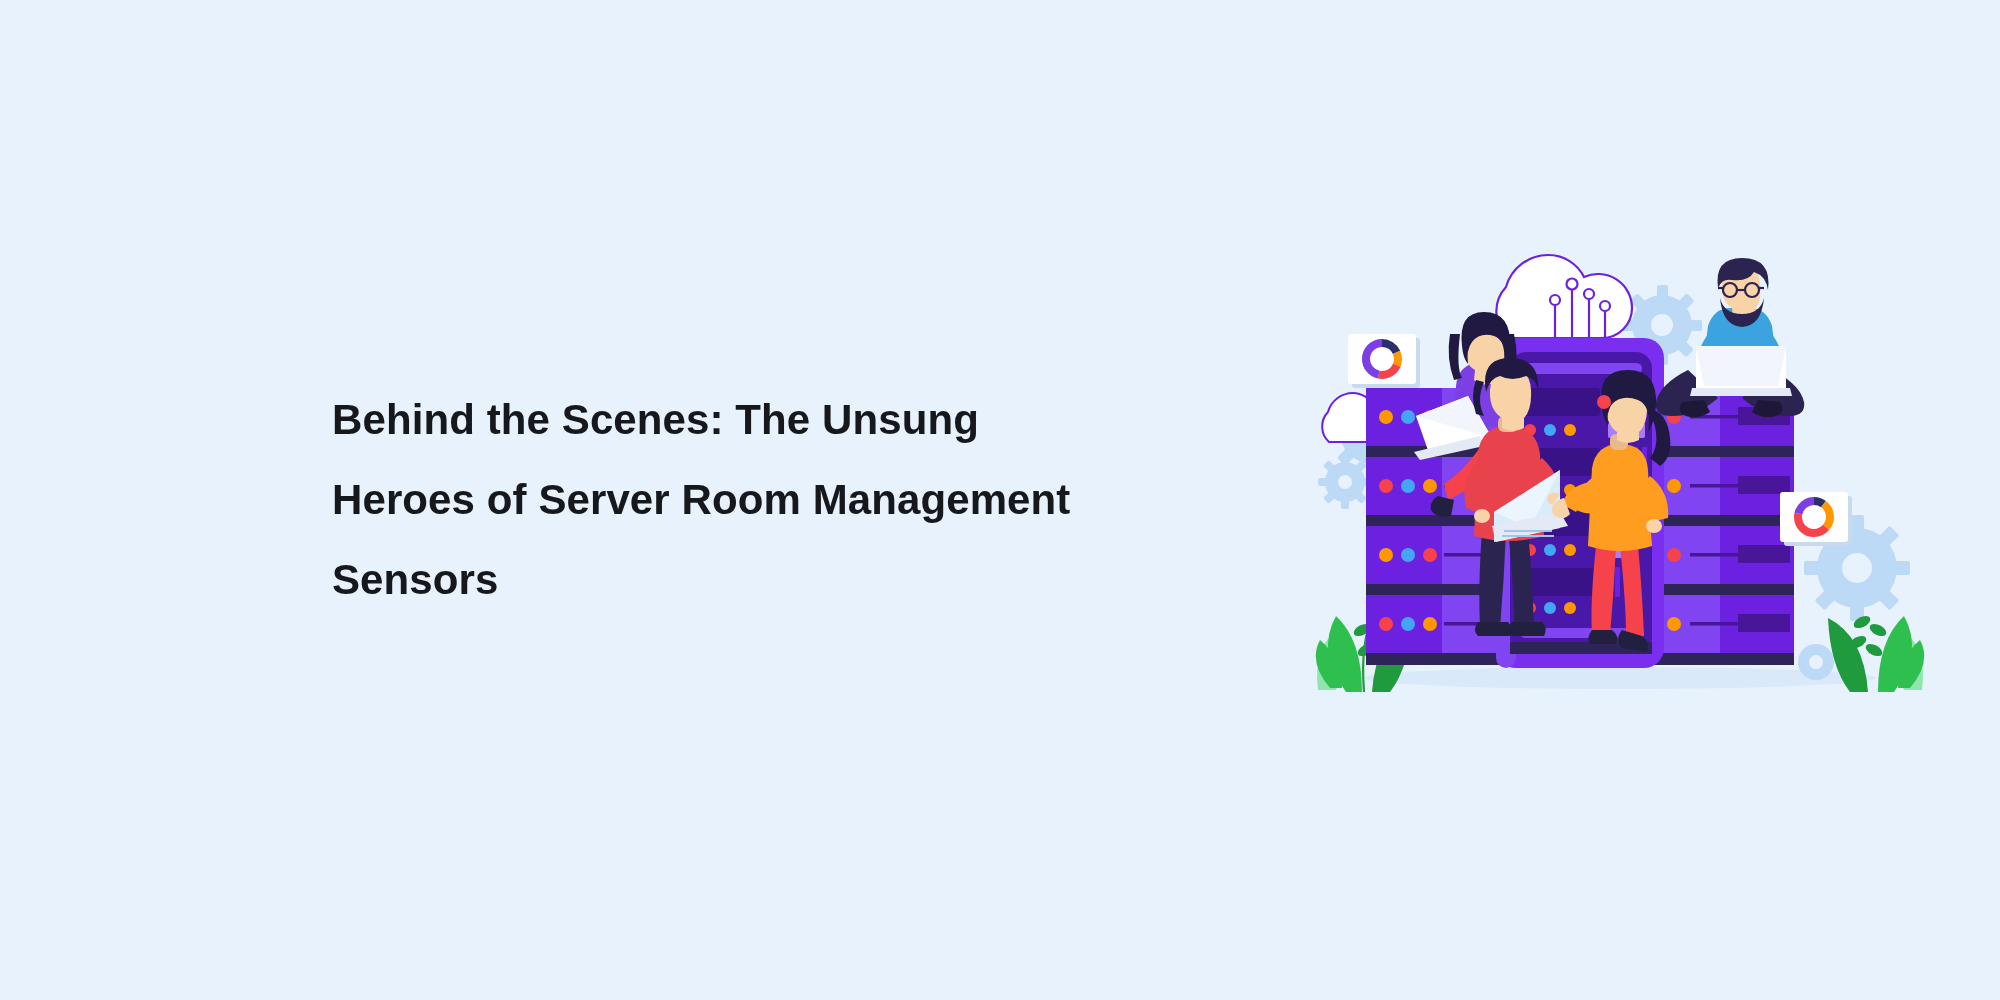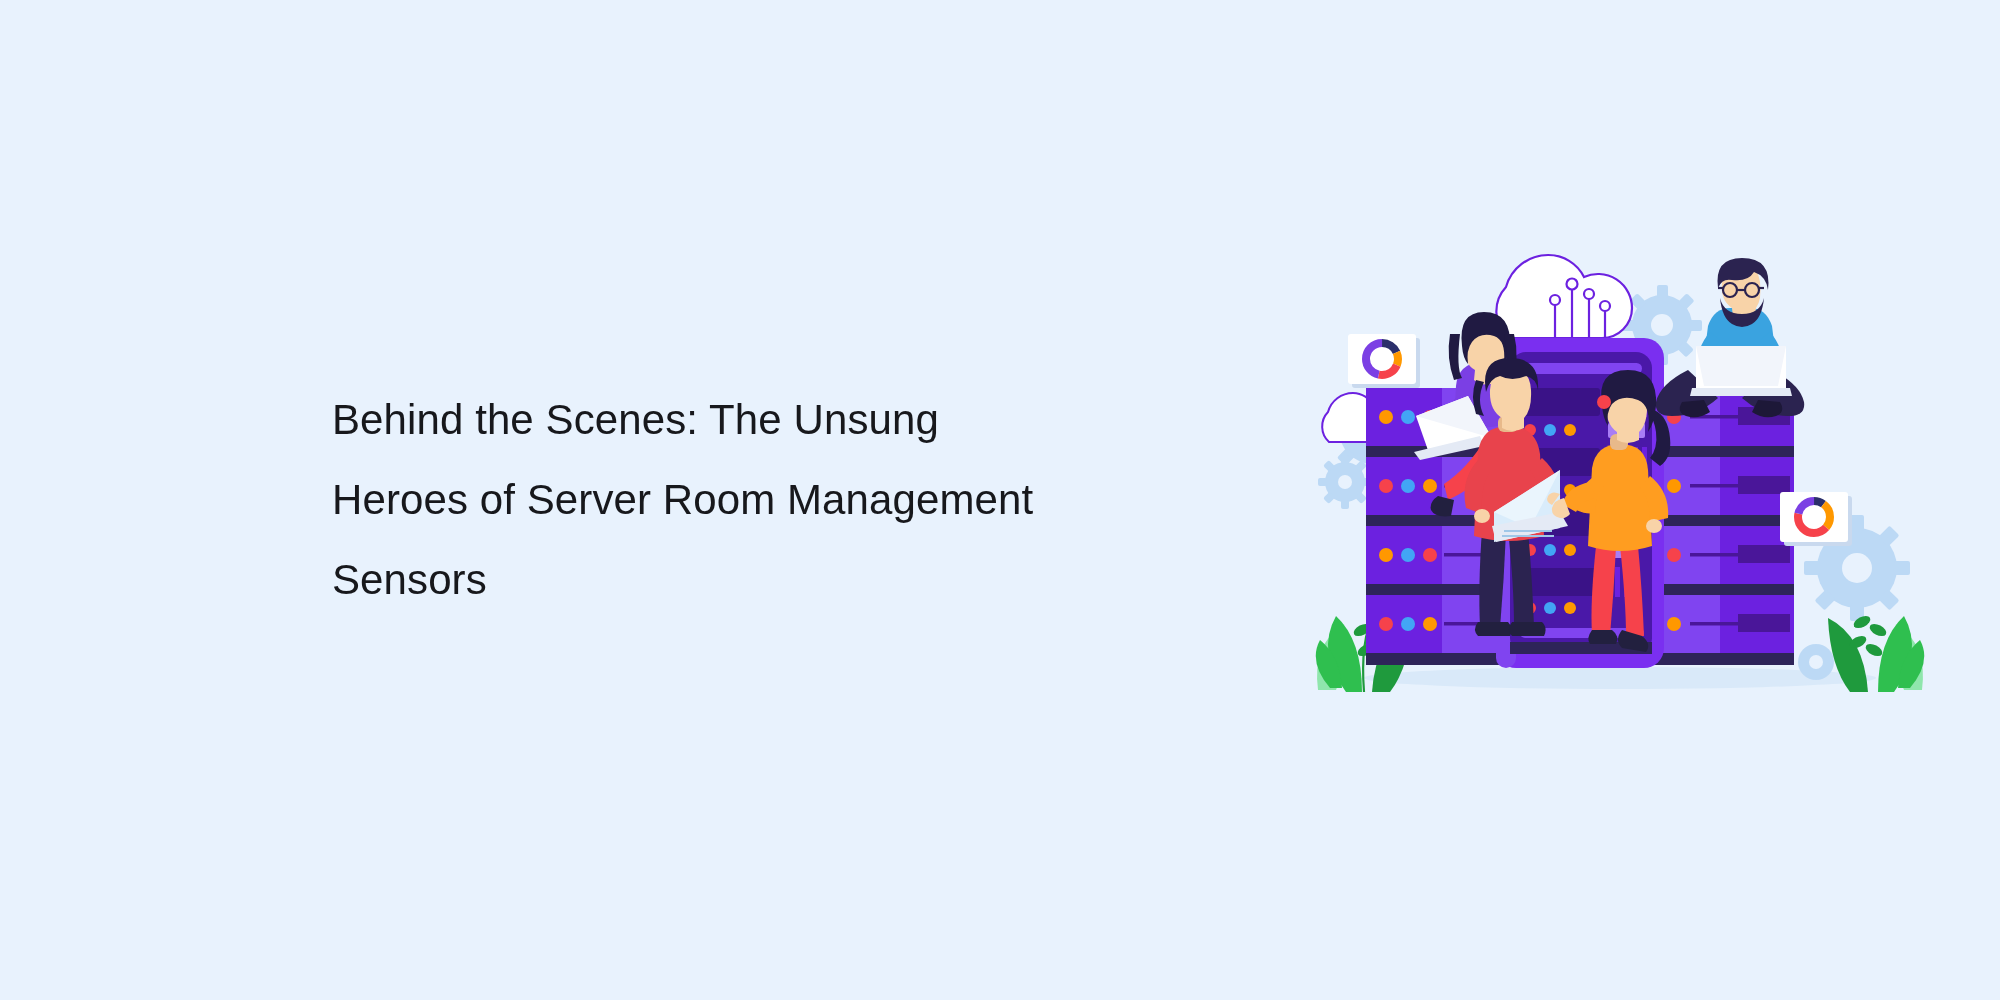--- a/index.html
+++ b/index.html
@@ -23,21 +23,21 @@
   #title-col {
     position: absolute;
     left: 332px;
     top: 380px;
     width: 940px;
   }
   #page-title {
     margin: 0;
     font-family: "Liberation Sans", sans-serif;
     font-size: 42px;
-    font-weight: 400;
+    font-weight: 700;
     line-height: 80px;
     letter-spacing: 0.1px;
     color: #17181c;
     white-space: pre-line;
   }
   #illustration-wrap {
     position: absolute;
     left: 1310px;
     top: 230px;
     width: 620px;

